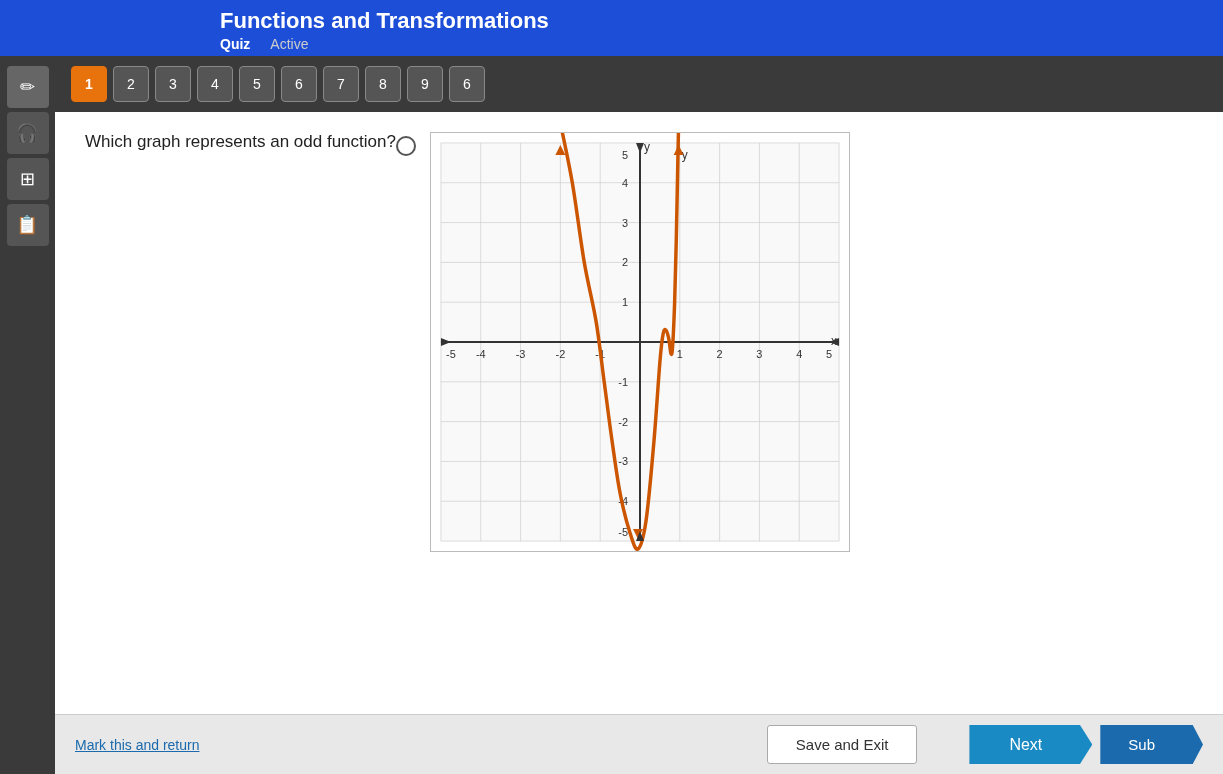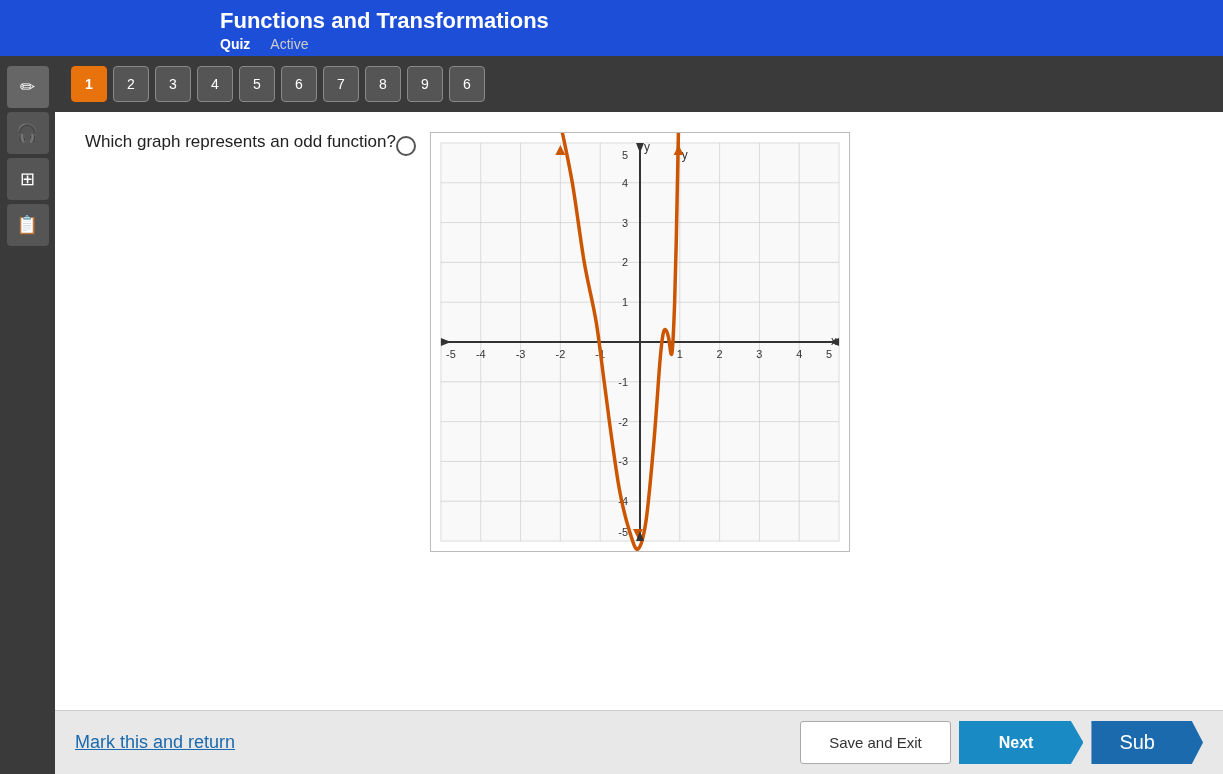--- a/index.html
+++ b/index.html
@@ -148,21 +148,21 @@
       padding: 10px 20px;
       display: flex;
       align-items: center;
       justify-content: space-between;
       min-height: 60px;
     }
 
     .mark-return-link {
       color: #1a6aad;
       text-decoration: underline;
-      font-size: 18px;
+      font-size: 14px;
       cursor: pointer;
     }
 
     .footer-buttons {
       display: flex;
       gap: 8px;
     }
 
     .btn-save-exit {
       background: white;
@@ -172,32 +172,33 @@
       cursor: pointer;
       border-radius: 3px;
       color: #333;
     }
 
     .btn-next {
       background: #1a8ac4;
       border: none;
       padding: 10px 40px;
       font-size: 16px;
-      font-weight: bold;
+      font-weight: normal;
       color: white;
       cursor: pointer;
       clip-path: polygon(0 0, 90% 0, 100% 50%, 90% 100%, 0 100%);
       padding-right: 50px;
+      margin-left: 44px;
     }
 
     .btn-submit {
       background: #1a6aad;
       border: none;
       padding: 10px 28px;
-      font-size: 20px;
+      font-size: 15px;
       color: white;
       cursor: pointer;
       clip-path: polygon(0 0, 90% 0, 100% 50%, 90% 100%, 0 100%);
       padding-right: 48px;
     }
 
     svg.graph {
       border: 1px solid #bbb;
     }
   </style>

